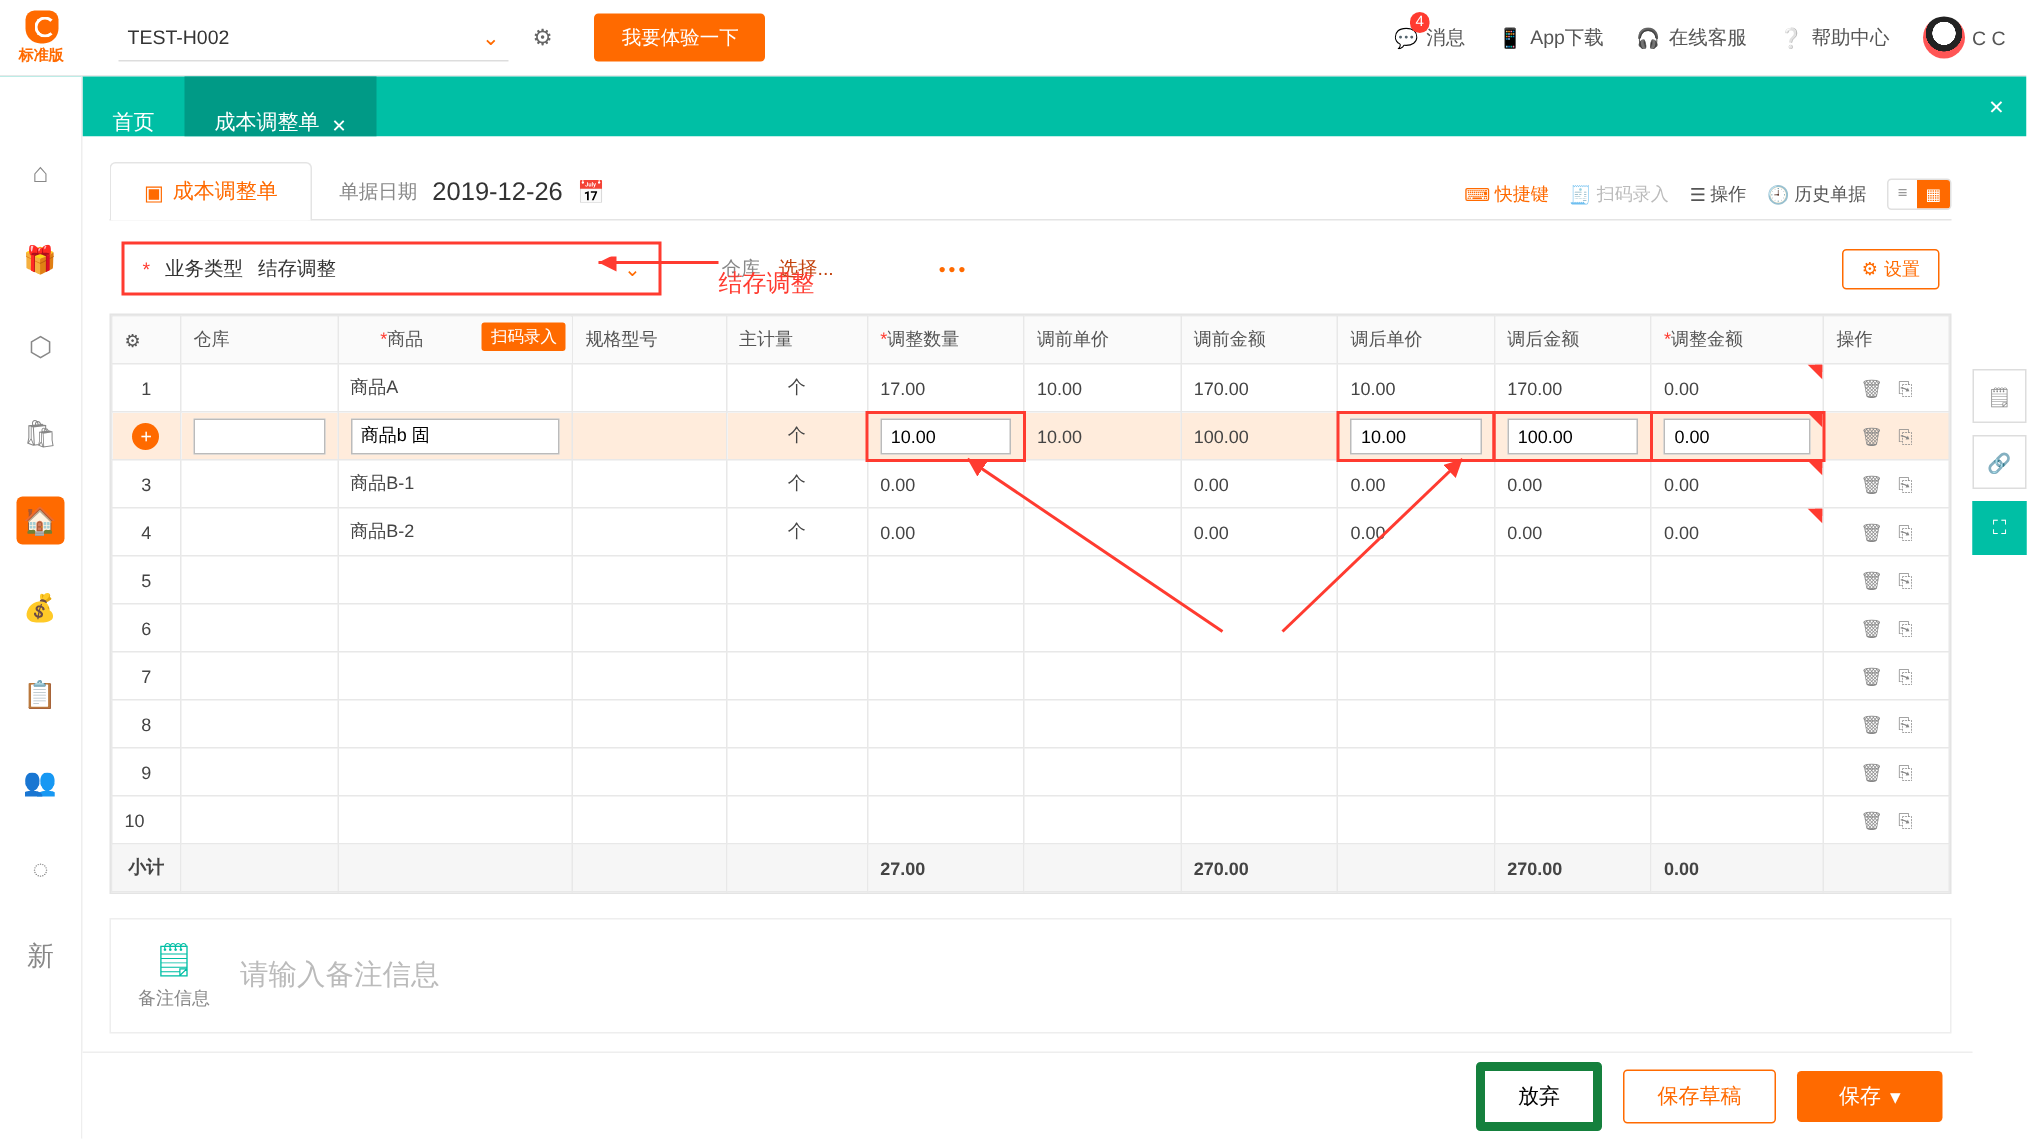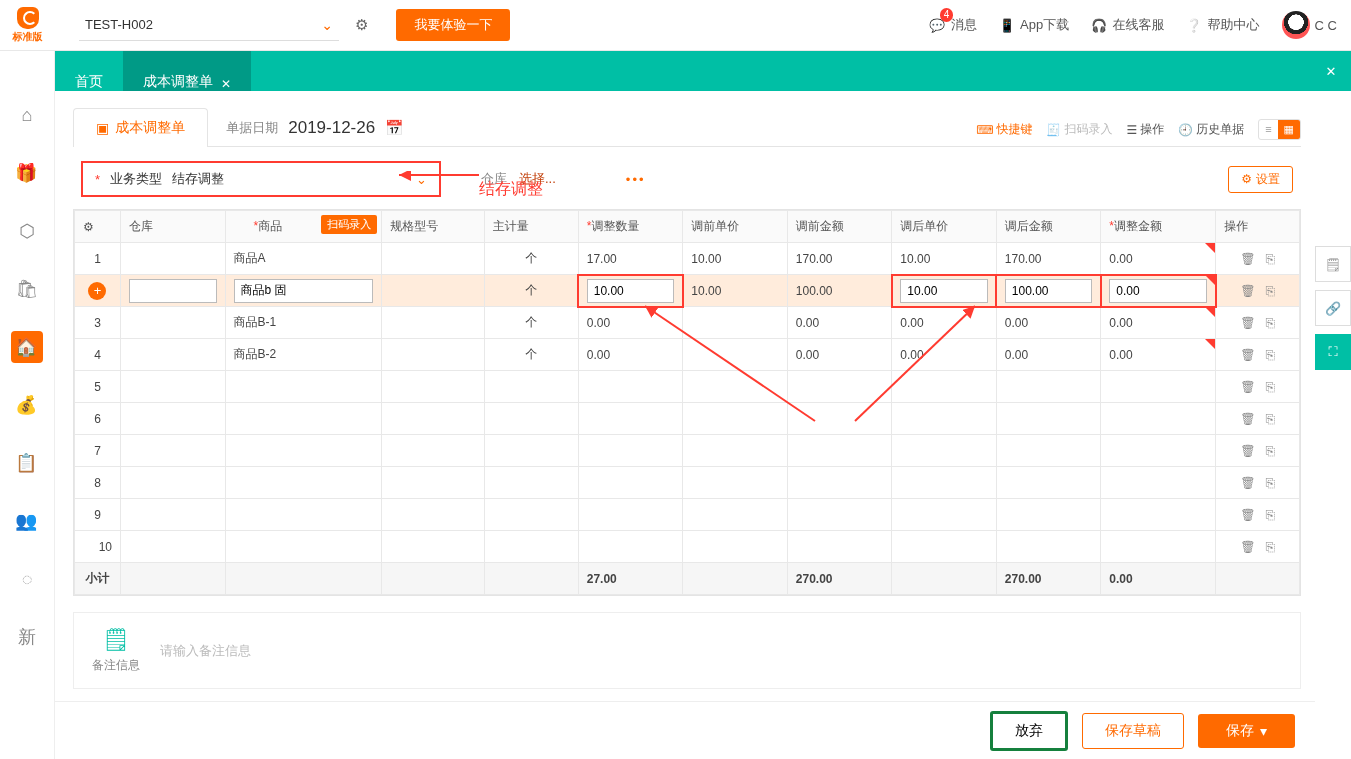--- a/index.html
+++ b/index.html
@@ -95,26 +95,26 @@
 .red-bd { outline: 2px solid #ff3b30; outline-offset: -1px; }
 .corner-tag::before { content: ""; position: absolute; top: 0; right: 0; border: 5px solid transparent; border-top-color: #ff3b30; border-right-color: #ff3b30; }
 td.rel { position: relative; }
 .op-icons { color: #888; display: flex; gap: 10px; justify-content: center; }
 .subtotal td { background: #f6f6f6; font-weight: bold; }
 
 
 .memo { margin-top: 16px; border: 1px solid #eee; display: flex; align-items: center; padding: 14px 18px; gap: 20px; }
 .memo-left { display: flex; flex-direction: column; align-items: center; color: #888; font-size: 12px; gap: 4px; }
 .memo-icon { color: #00bfa5; font-size: 22px; }
-.memo-input { flex: 1; border: none; outline: none; font-size: 13px; color: #333; }
+.memo-input { flex: 1; border: none; outline: none; font-size: 19px; color: #333; }
 .memo-input::placeholder { color: #bbb; }
 
 
 .footer { position: absolute; left: 55px; right: 36px; bottom: 0; height: 58px; border-top: 1px solid #eee; display: flex; align-items: center; justify-content: flex-end; gap: 14px; padding-right: 20px; background: #fff; }
-.btn-plain { border: 3px solid #15803d; background: #fff; padding: 8px 22px; border-radius: 3px; cursor: pointer; font-size: 14px; }
+.btn-plain { border: 6px solid #15803d; background: #fff; padding: 8px 22px; border-radius: 3px; cursor: pointer; font-size: 14px; }
 .btn-outline-orange { border: 1px solid #ff6a00; color: #ff6a00; background: #fff; padding: 8px 22px; border-radius: 3px; cursor: pointer; font-size: 14px; }
 .btn-save { background: #ff6a00; color: #fff; border: none; padding: 8px 28px; border-radius: 3px; cursor: pointer; font-size: 14px; display: flex; align-items: center; gap: 6px; }
 </style>
 </head>
 <body>
 
 <div class="topbar">
   <div class="logo-col">
     <div class="logo-icon"></div>
     <div class="logo-txt">标准版</div>
@@ -452,21 +452,21 @@
             <td></td>
             <td class="rel "></td>
             <td>
               <div class="op-icons">
                 <span>🗑</span>
                 <span>⎘</span>
               </div>
             </td>
           </tr>
           <tr>
-            <td class="col-idx" style="text-align: right; margin-top: 16px;">10</td>
+            <td class="col-idx" style="text-align: left; margin-top: 16px;">10</td>
             <td></td>
             <td></td>
             <td></td>
             <td style="text-align: center;"></td>
             <td></td>
             <td></td>
             <td></td>
             <td></td>
             <td></td>
             <td class="rel "></td>

